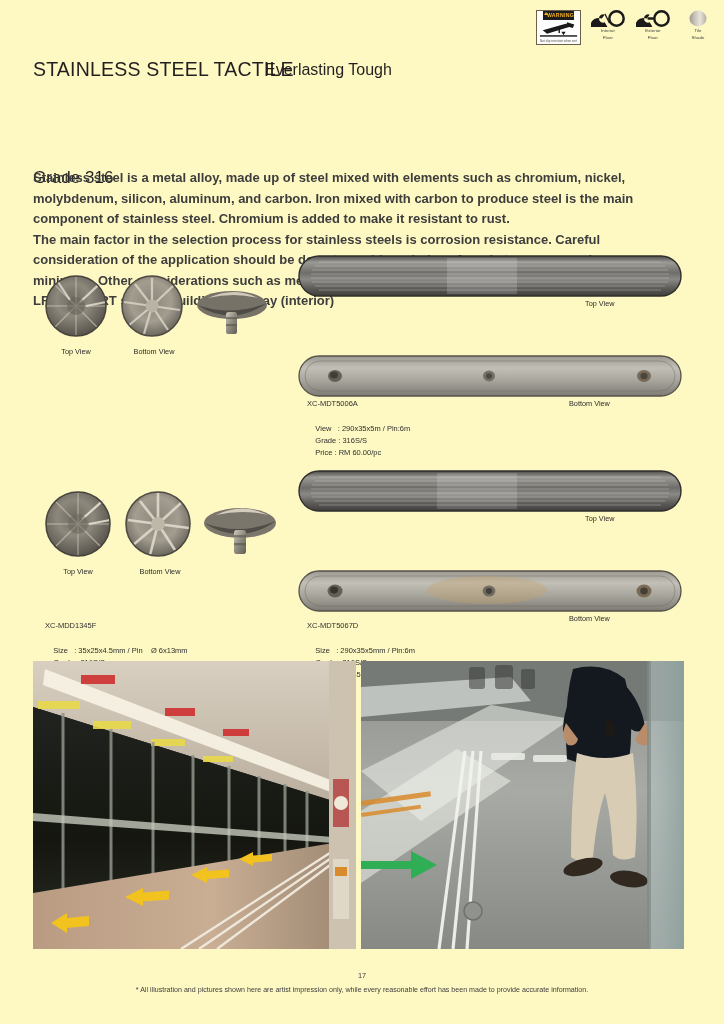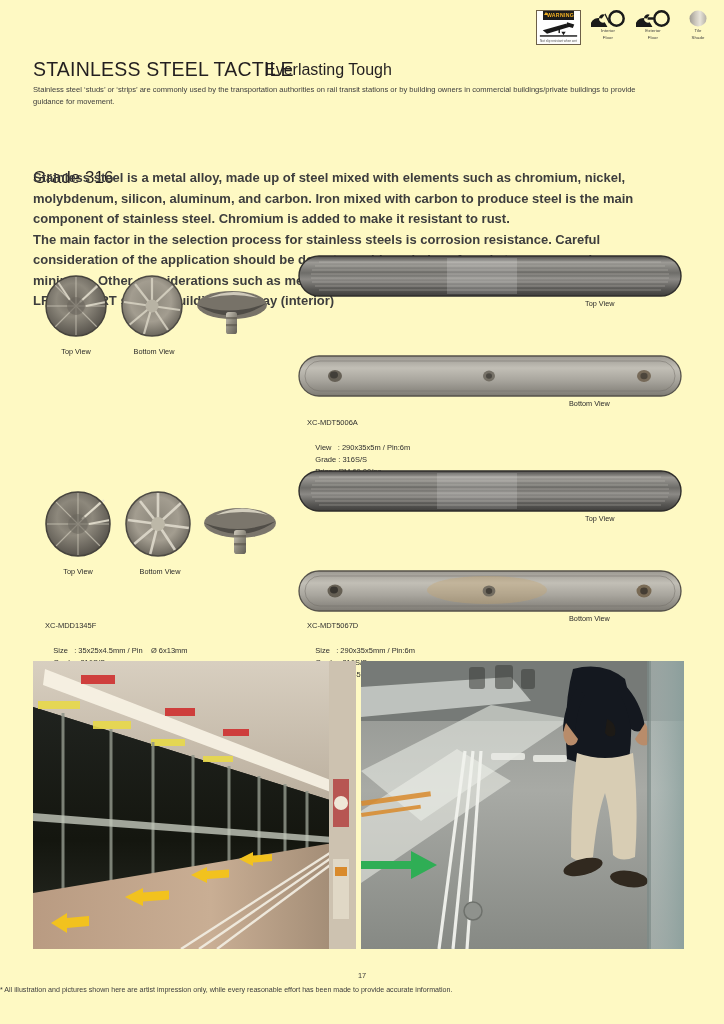--- a/index.html
+++ b/index.html
@@ -183,21 +183,21 @@
     top: 971px;
     left: 0; right: 0;
     text-align: center;
     font-size: 7.4px;
     color: #3d3d3d;
   }
   .disclaimer {
     position: absolute;
     top: 986px;
     left: 0; right: 0;
-    text-align: left;
+    text-align: center;
     font-size: 7.1px;
     color: #3d3d3d;
   }
 </style>
 </head>
 <body>
 
 <div id="page">
 
   <div class="badge-row">
@@ -249,21 +249,20 @@
         </defs>
         <ellipse cx="22" cy="11" rx="11" ry="10.2" fill="url(#shadeg)"></ellipse>
       </svg>
       <div class="badge-caption">Tile</div>
       <div class="badge-caption">Shade</div>
     </div>
   </div>
 
   <div class="main-title">STAINLESS STEEL TACTILE</div>
   <div class="sub-title">Everlasting Tough</div>
-  <div class="intro">Stainless steel ‘studs’ or ‘strips’ are commonly used by the transportation authorities on rail transit stations or by building owners in commercial buildings/private buildings to provide guidance for movement.</div>
 
   <div class="grade-title">Grade 316</div>
   <div class="grade-body">
     <p>Stainless steel is a metal alloy, made up of steel mixed with elements such as chromium, nickel, molybdenum, silicon, aluminum, and carbon. Iron mixed with carbon to produce steel is the main component of stainless steel. Chromium is added to make it resistant to rust.</p>
     <p>The main factor in the selection process for stainless steels is corrosion resistance. Careful consideration of the application should be done to enable a choice of grade to an economic minimum. Other considerations such as mechanical properties (strength and toughness). Lobby, LRT and MRT station, building walkway (interior)</p>
   </div>
 
   <svg width="0" height="0" style="position:absolute">
     <defs>
       <radialGradient id="studTop" cx="45%" cy="40%" r="62%">
@@ -386,21 +385,21 @@
           <ellipse cx="192" cy="25" rx="3" ry="2.8" fill="#3a3731"></ellipse>
           <ellipse cx="347" cy="25" rx="7" ry="6" fill="#6d5f4c"></ellipse>
           <ellipse cx="347" cy="25" rx="3.6" ry="3.2" fill="#3c342a"></ellipse>
         </g>
         <rect x="2" y="5" width="382" height="40" rx="20" fill="none" stroke="#55524b" stroke-width="1.3"></rect>
       </svg>
       <div class="strip-caption" style="left:272px; top:48px;">Bottom View</div>
     </div>
   </div>
 
-  <div class="spec" style="left:307px; top:393px;">
+  <div class="spec" style="left:307px; top:374px;">
     <span class="code" style="padding-left:0">XC-MDT5006A</span>
     <span>View   : 290x35x5m / Pin:6m</span>
     <span>Grade : 316S/S</span>
     <span>Price : RM 60.00/pc</span>
   </div>
 
   <div class="stud-group" style="left:40px; top:488px;">
     <div class="stud-imgs" style="height:76px">
       <svg width="238" height="78" viewBox="0 0 238 78">
         <g>

